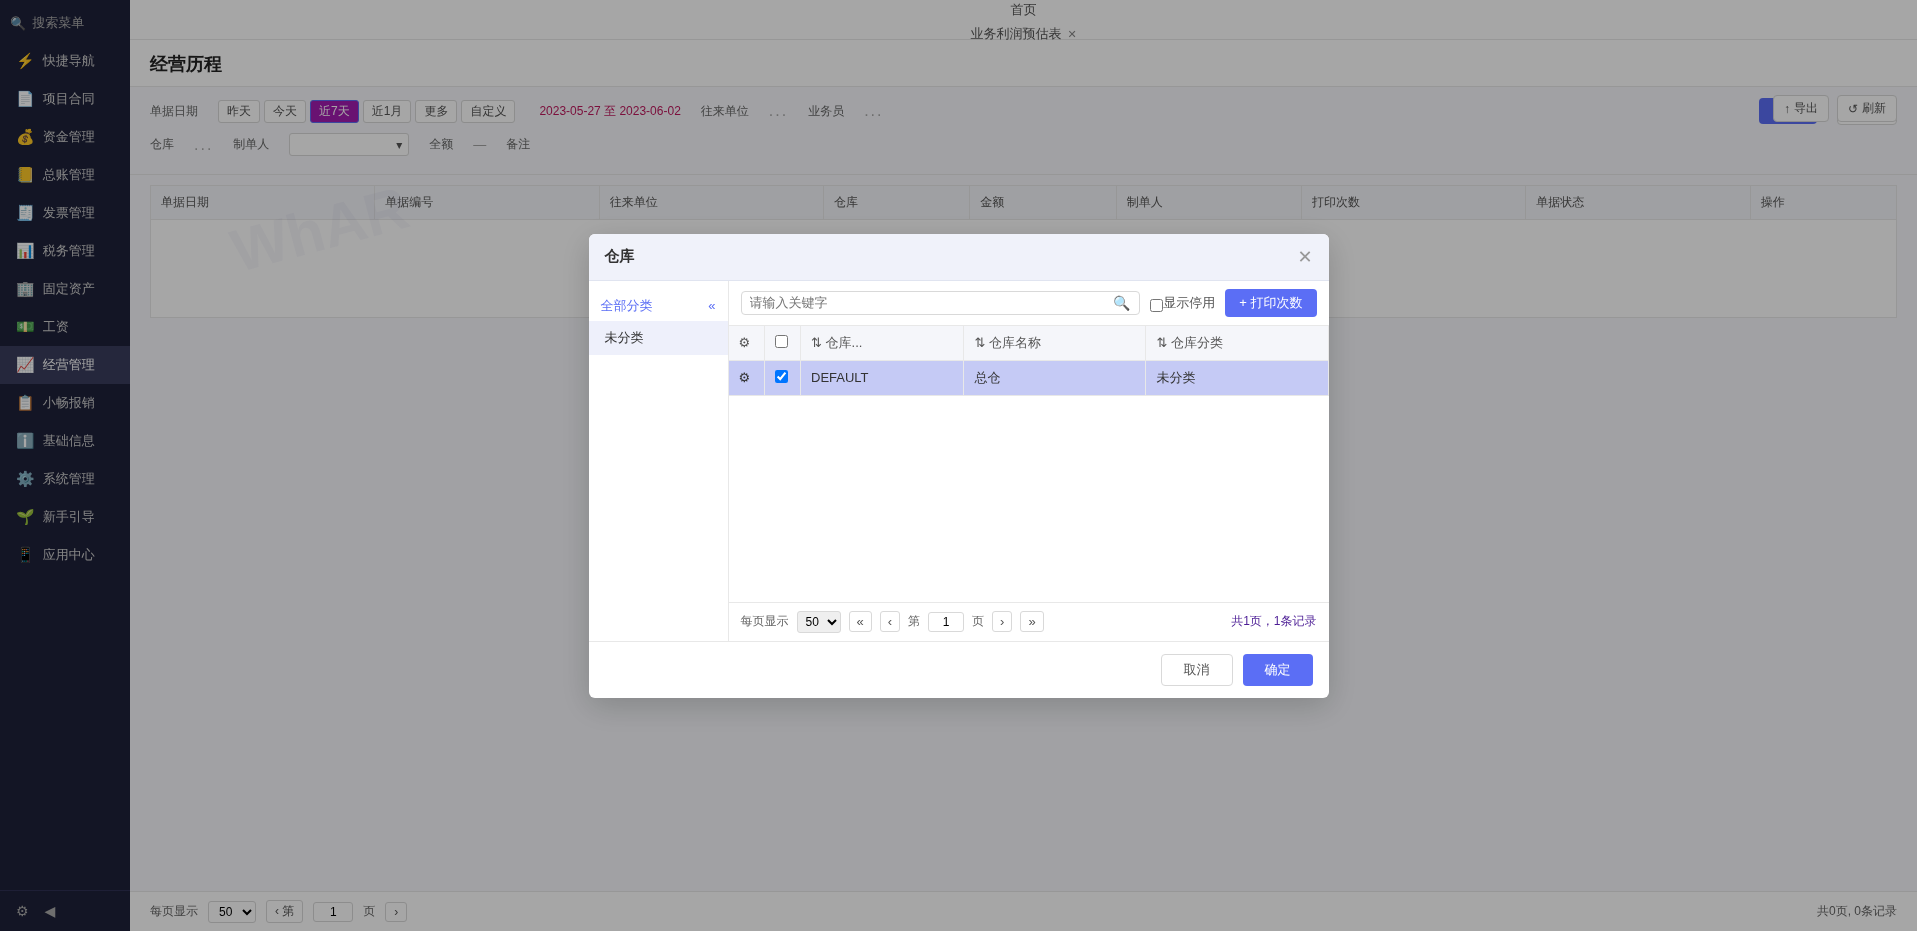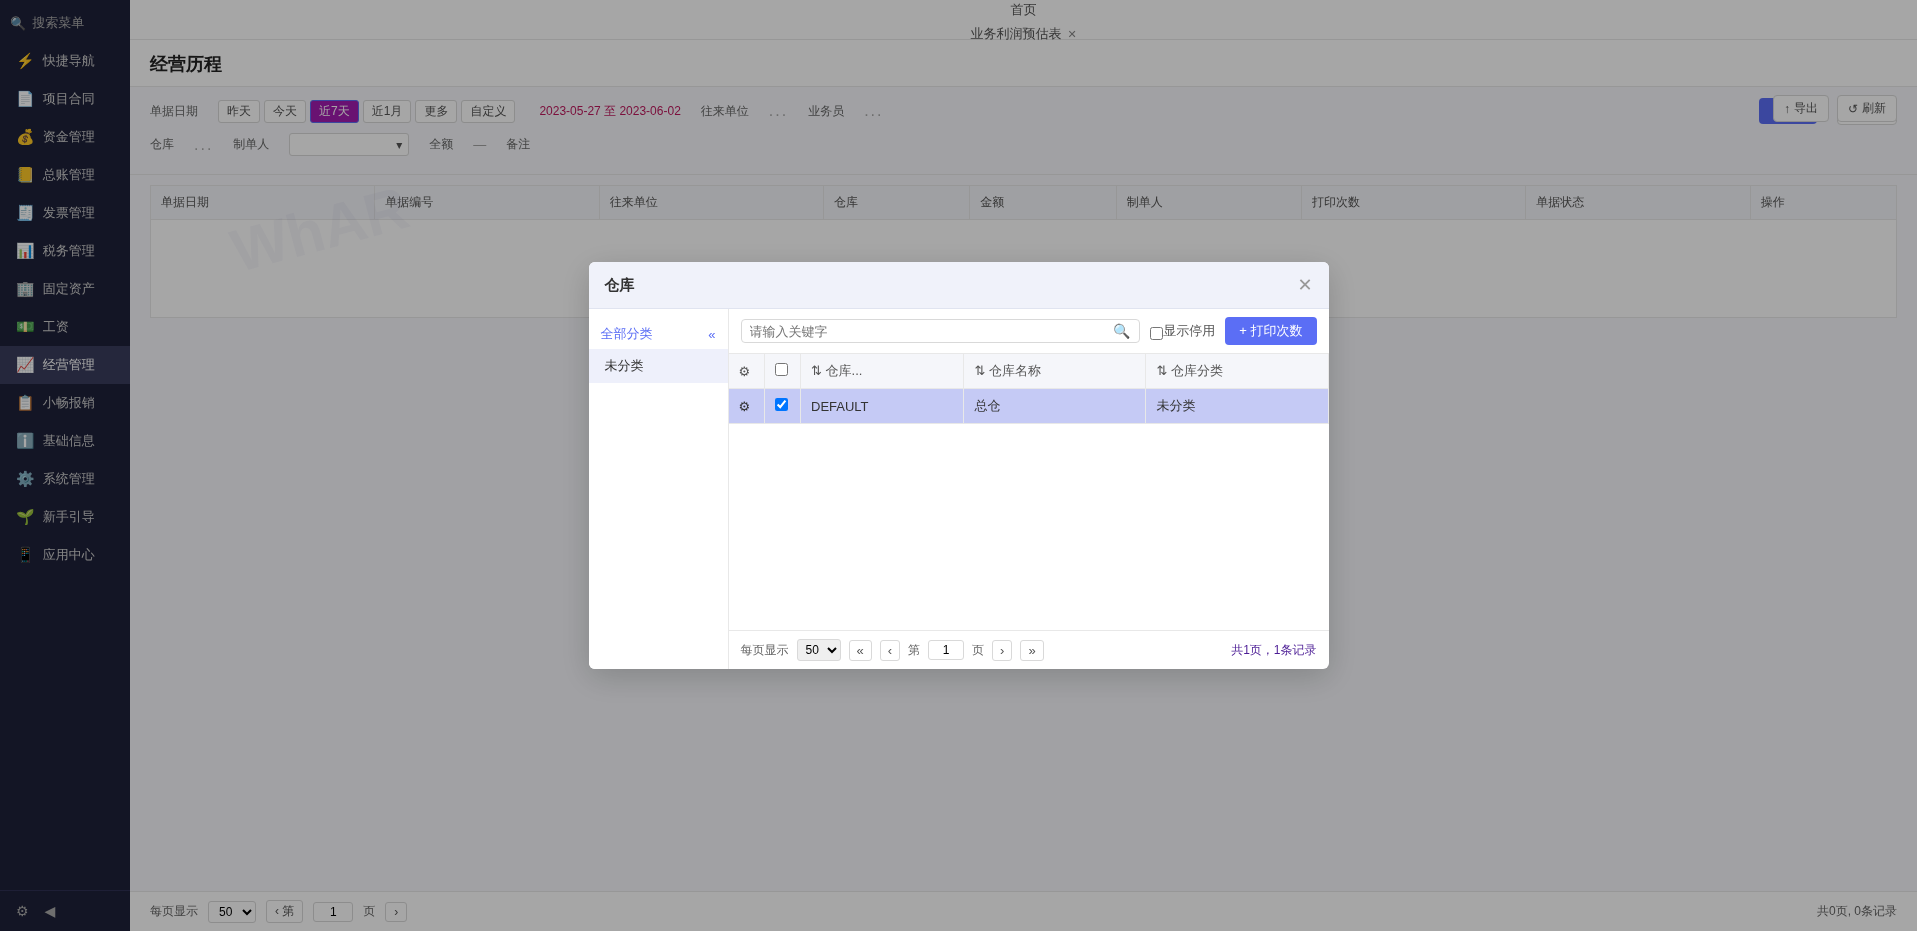--- a/index.html
+++ b/index.html
@@ -521,15 +521,19 @@
           <span>第</span>
           <input class="modal-page-input" type="text" value="1" style="">
           <span>页</span>
           <button class="modal-page-btn">›</button>
           <button class="modal-page-btn">»</button>
           <span class="modal-total">共1页，1条记录</span>
         </div>
       </div>
     </div>
 
+    <div class="modal-footer">
+      <button class="btn-cancel">取消</button>
+      <button class="btn-confirm">确定</button>
+    </div>
 
   </div>
 </div>
 
 </body></html>

